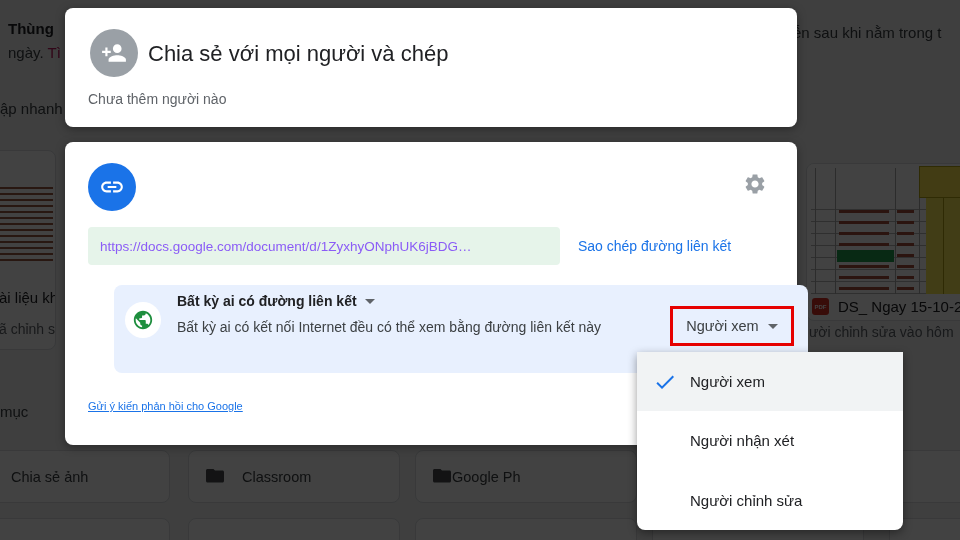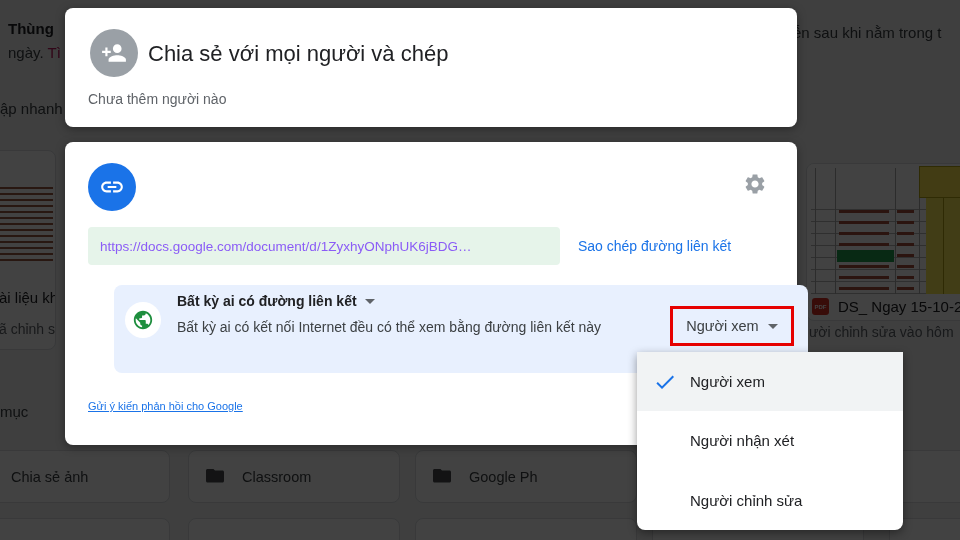--- a/index.html
+++ b/index.html
@@ -123,21 +123,21 @@
     <div class="folder-card" style="left:188px; top:450px; width:212px;">
       <svg width="18" height="15" viewBox="0 0 24 20" style="margin-left:17px;">
         <path d="M10 0H2C.9 0 0 .9 0 2v14c0 1.1.9 2 2 2h20c1.1 0 2-.9 2-2V4c0-1.1-.9-2-2-2h-10L10 0z" fill="#494c50"></path>
       </svg>
       <span class="lbl" style="margin-left:18px;">Classroom</span>
     </div>
     <div class="folder-card" style="left:415px; top:450px; width:222px;">
       <svg width="18" height="15" viewBox="0 0 24 20" style="margin-left:17px;">
         <path d="M10 0H2C.9 0 0 .9 0 2v14c0 1.1.9 2 2 2h20c1.1 0 2-.9 2-2V4c0-1.1-.9-2-2-2h-10L10 0z" fill="#494c50"></path>
       </svg>
-      <span class="lbl" style="margin-left:18px;">Google Ph</span>
+      <span class="lbl" style="margin-left:1px;">Google Ph</span>
     </div>
     <div class="folder-card" style="left:652px; top:450px; width:212px;"></div>
     <div class="folder-card" style="left:889px; top:450px; width:212px;"></div>
 
     <div class="folder-card" style="left:-44px; top:518px; width:214px; height:60px;"></div>
     <div class="folder-card" style="left:188px; top:518px; width:212px; height:60px;"></div>
     <div class="folder-card" style="left:415px; top:518px; width:222px; height:60px;"></div>
     <div class="folder-card" style="left:652px; top:518px; width:212px; height:60px;"></div>
     <div class="folder-card" style="left:889px; top:518px; width:212px; height:60px;"></div>
   </div>

